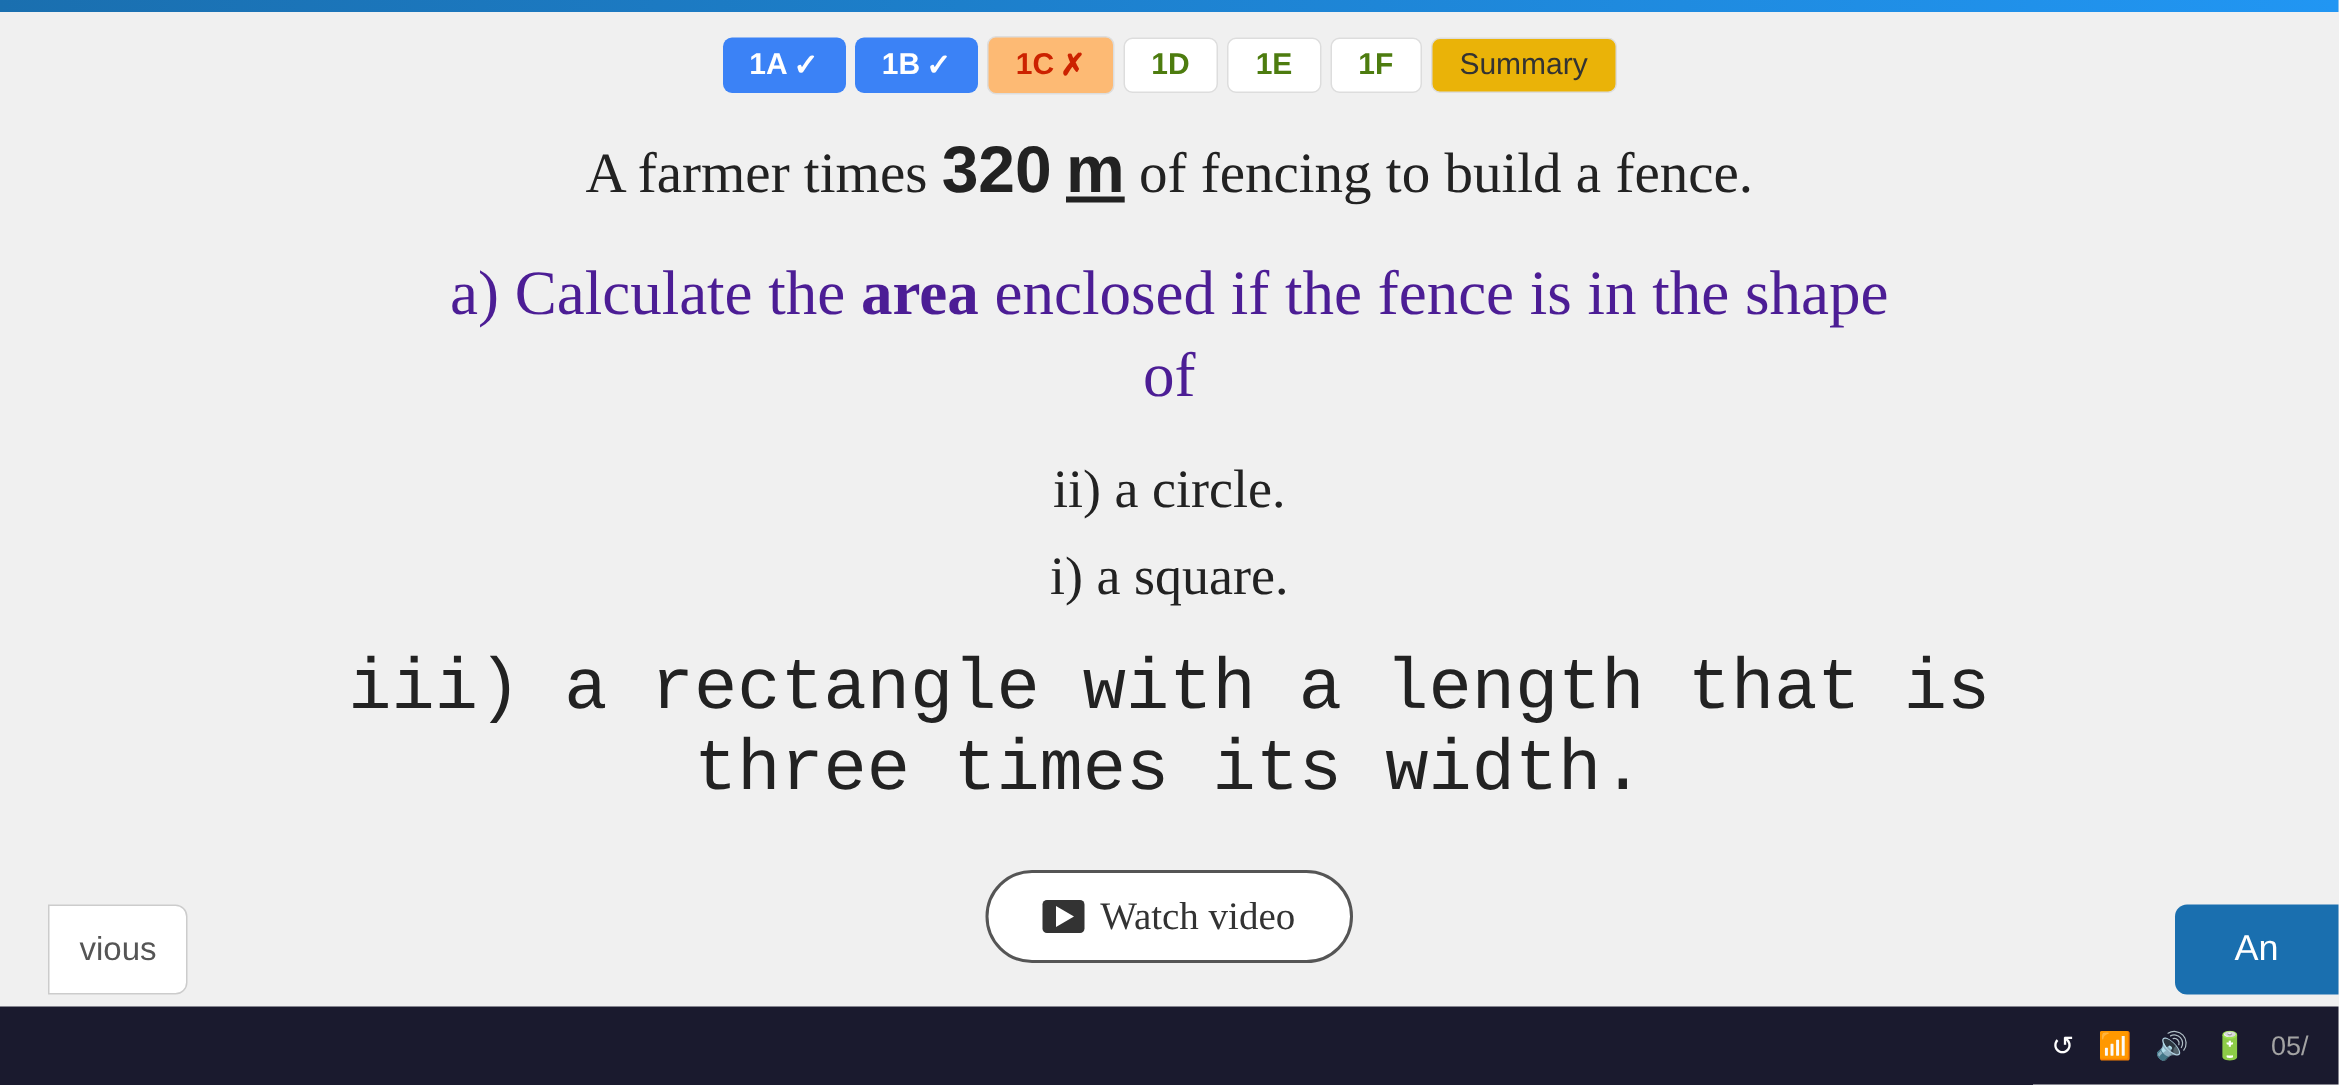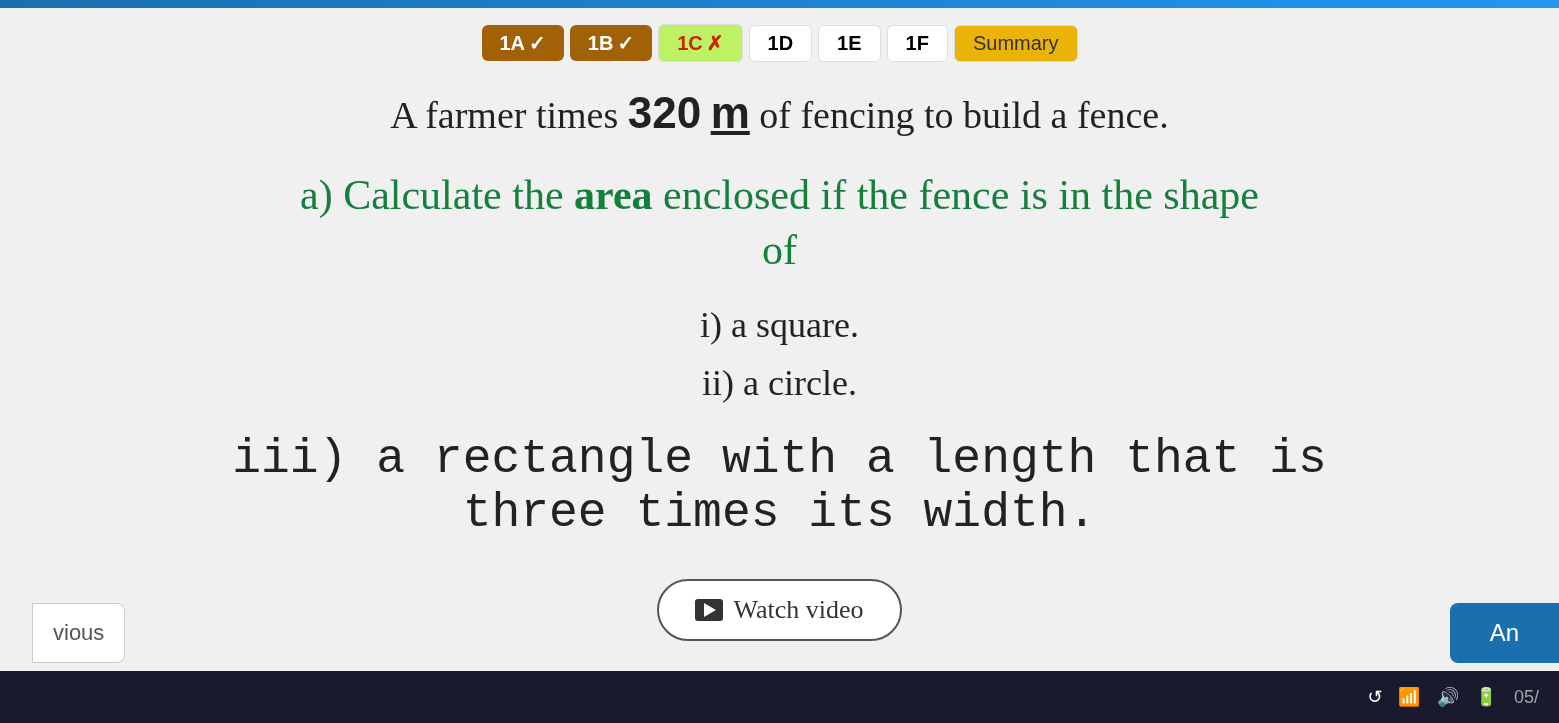--- a/index.html
+++ b/index.html
@@ -42,33 +42,33 @@
       justify-content: center;
       padding: 6px 18px;
       border-radius: 6px;
       font-size: 20px;
       font-weight: 600;
       cursor: pointer;
       font-family: Arial, sans-serif;
     }
 
     .tab-completed {
-      background-color: #a16207;
+      background-color: #3b82f6;
       color: white;
     }
 
     .tab-error {
-      background-color: #bef264;
+      background-color: #fdba74;
       color: #cc2200;
       border: 1px solid #ddd;
     }
 
     .tab-inactive {
       background-color: white;
-      color: #000000;
+      color: #4d7c0f;
       border: 1px solid #ddd;
     }
 
     .tab-summary {
       background-color: #eab308;
       color: #333;
       border: 1px solid #ddd;
       font-weight: 500;
     }
 
@@ -107,21 +107,21 @@
 
     .problem-intro .unit {
       font-size: 44px;
       font-weight: bold;
       text-decoration: underline;
       font-family: Arial, sans-serif;
     }
 
     .question-part {
       font-size: 42px;
-      color: #15803d;
+      color: #4c1d95;
       margin-bottom: 20px;
       line-height: 1.3;
       font-family: Georgia, serif;
     }
 
     .question-part .bold {
       font-weight: bold;
     }
 
     .sub-items {
@@ -292,22 +292,22 @@
 
     
     <div class="question-part">
       <span>a) Calculate the </span><span class="bold">area</span><span> enclosed if the fence is in the shape</span>
       <br>
       <span>of</span>
     </div>
 
     
     <div class="sub-items">
+      <div>ii) a circle.</div>
       <div>i) a square.</div>
-      <div>ii) a circle.</div>
     </div>
 
     
     <div class="sub-item-iii">iii) a rectangle with a length that is three times its width.</div>
 
     
 
     
     <button class="watch-video-btn">
       <div class="video-icon">

